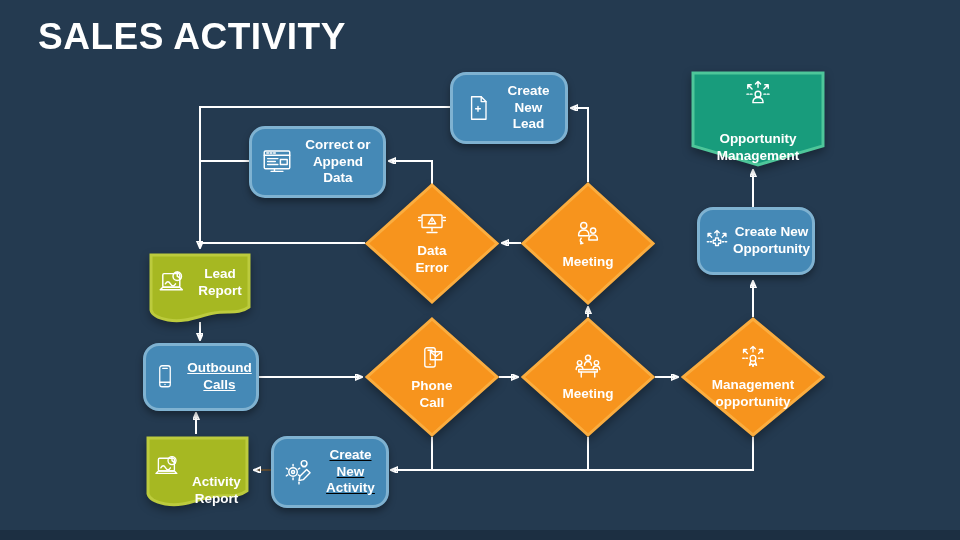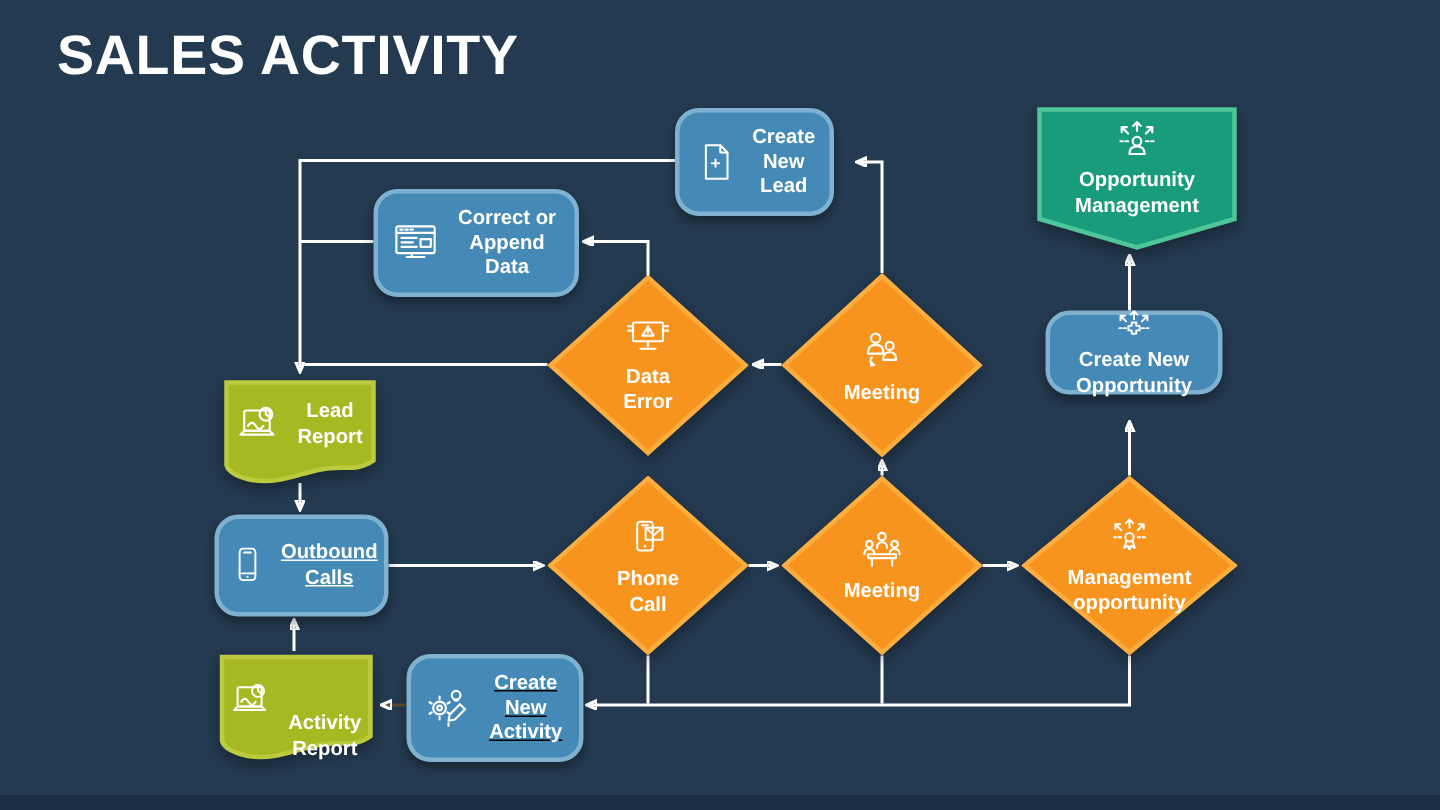--- a/index.html
+++ b/index.html
@@ -31,21 +31,21 @@
   .diamond>svg polygon{fill:var(--orange-fill);stroke:var(--orange-border);stroke-width:3;}
   .overlay{position:absolute;left:0;top:0;width:100%;height:100%;
     display:flex;flex-direction:column;align-items:center;justify-content:center;gap:3px;z-index:2;}
   .flag>svg.shape{position:absolute;left:0;top:0;width:100%;height:100%;
     filter:drop-shadow(0 4px 5px rgba(0,0,0,.35));}
   .flag>svg.shape path{fill:var(--lime-fill);stroke:var(--lime-border);stroke-width:3;}
   .flag .overlay{flex-direction:row;gap:6px;align-items:center;justify-content:center;padding-bottom:10px;}
   .banner>svg.shape{position:absolute;left:0;top:0;width:100%;height:100%;
     filter:drop-shadow(0 4px 5px rgba(0,0,0,.35));}
   .banner>svg.shape path{fill:var(--green-fill);stroke:var(--green-border);stroke-width:3;}
-  .banner .overlay{justify-content:flex-start;padding-top:8px;gap:0;}
+  .banner .overlay{justify-content:flex-start;padding-top:8px;gap:19px;}
   .icon{display:flex;align-items:center;justify-content:center;flex:0 0 auto;}
   .icon svg{stroke:#FFFFFF;fill:none;stroke-width:1.7;stroke-linecap:round;stroke-linejoin:round;}
 </style>
 </head>
 <body>
 
 <div id="slide">
 
   <div id="title">SALES ACTIVITY</div>
 
@@ -71,21 +71,21 @@
     <path d="M655 377 H675" marker-end="url(#ah)"></path>
     <path d="M588 317 V310" marker-end="url(#ah)"></path>
     <path d="M753 317 V284" marker-end="url(#ah)"></path>
     <path d="M753 207 V173" marker-end="url(#ah)"></path>
     <path d="M432 437 V469"></path>
     <path d="M588 437 V469"></path>
     <path d="M753 437 V470 H394" marker-end="url(#ah)"></path>
     <path class="dark" d="M271 470 H257" marker-end="url(#ahd)"></path>
   </svg>
 
-  <div class="node box" style="left:450px;top:72px;width:106px;height:72px;">
+  <div class="node box" style="left:450px;top:72px;width:118px;height:72px;">
     <span class="icon">
       <svg width="32" height="32" viewBox="0 0 40 40">
         <path d="M12 6 H24 L30 12 V34 H12 Z"></path>
         <path d="M24 6 V12 H30"></path>
         <path d="M17 21 H23 M20 18 V24"></path>
       </svg>
     </span>
     <span class="node-label" style="width:56px;">Create New Lead</span>
   </div>
 
@@ -114,21 +114,21 @@
           <path d="M27 13 L32 8 M32 12 V8 H28"></path>
           <path d="M7 19 h2 M11 19 h2 M27 19 h2 M31 19 h2"></path>
           <circle cx="20" cy="19" r="3.4"></circle>
           <path d="M14 29 C14 24.5 16.5 23 20 23 C23.5 23 26 24.5 26 29 Z"></path>
         </svg>
       </span>
       <span class="node-label" style="width:110px;">Opportunity Management</span>
     </div>
   </div>
 
-  <div class="node box" style="left:697px;top:207px;width:118px;height:56px;flex-direction:column;gap:1px;">
+  <div class="node box" style="left:697px;top:207px;width:118px;height:68px;flex-direction:row;gap:1px;">
     <span class="icon">
       <svg width="30" height="26" viewBox="0 0 40 34">
         <path d="M20 10 V3 M17 6 L20 3 L23 6"></path>
         <path d="M13 12 L8 7 M8 11 V7 H12"></path>
         <path d="M27 12 L32 7 M32 11 V7 H28"></path>
         <path d="M7 18 h2 M11 18 h2 M27 18 h2 M31 18 h2"></path>
         <path d="M18 13 h4 v3 h3 v4 h-3 v3 h-4 v-3 h-3 v-4 h3 Z"></path>
       </svg>
     </span>
     <span class="node-label" style="width:104px;">Create New Opportunity</span>

